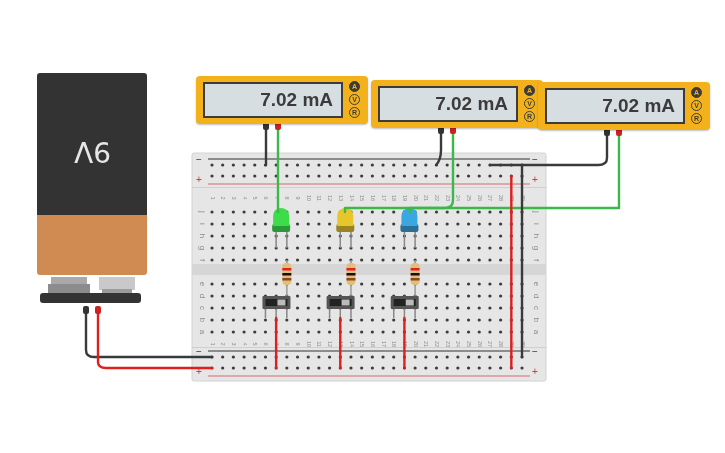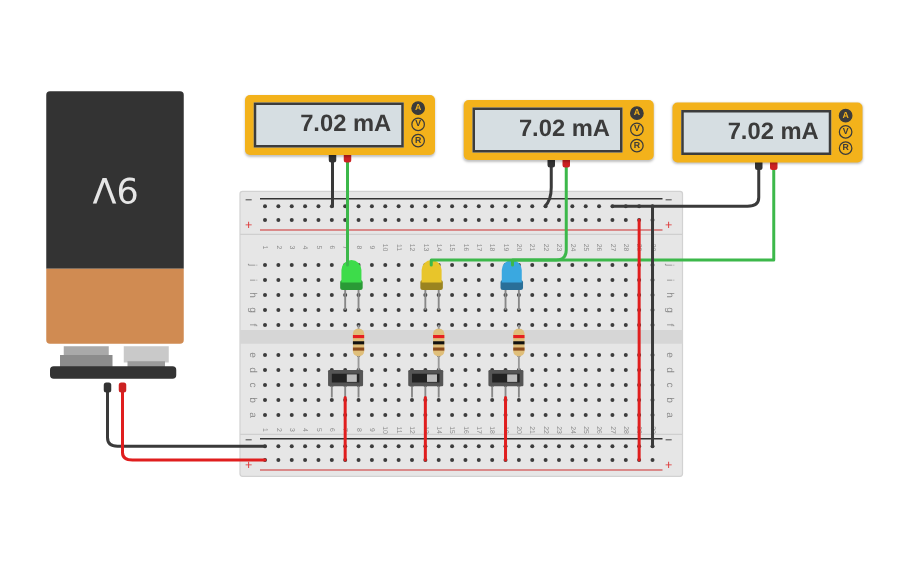--- a/index.html
+++ b/index.html
@@ -1,18 +1,18 @@
 <!DOCTYPE html>
 <html><head>
 <meta charset="utf-8">
 <style>
   html,body{margin:0;padding:0;background:#ffffff;}
   body{width:725px;height:453px;position:relative;overflow:hidden;font-family:"Liberation Sans",sans-serif;}
   #stage{position:absolute;left:0;top:0;width:725px;height:453px;}
-  .meter{position:absolute;background:#f3b21b;border-radius:4px;box-shadow:0 1px 2px rgba(0,0,0,.25);}
+  .meter{position:absolute;background:#f3b21b;border-radius:4px;box-shadow:0 1px 2px rgba(0,0,0,.25);padding-left:20px;}
   .meter .screen{position:absolute;left:7px;top:6px;right:25px;bottom:6px;background:#d6dee2;border:2px solid #3c3c3c;box-sizing:border-box;}
   .meter .reading{position:absolute;right:8px;top:50%;transform:translateY(-50%);font-size:19px;font-weight:bold;color:#3b3b3b;font-family:"Liberation Sans",sans-serif;white-space:nowrap;}
   .meter .modes{position:absolute;right:5px;top:5px;width:14px;}
   .meter .mode{width:11px;height:11px;border-radius:50%;border:1px solid #3b3b3b;box-sizing:border-box;font-size:7px;line-height:9px;text-align:center;color:#3b3b3b;margin-bottom:2px;font-weight:bold;}
   .meter .mode.active{background:#3b3b3b;color:#f3b21b;}
   .battery{position:absolute;left:37px;top:73px;width:110px;height:202px;}
   .battery .body-top{position:absolute;left:0;top:0;width:110px;height:142px;background:#333333;border-radius:3px 3px 0 0;}
   .battery .body-bot{position:absolute;left:0;top:142px;width:110px;height:60px;background:#d08b52;border-radius:0 0 3px 3px;}
   .battery .label{position:absolute;left:0;top:62px;width:110px;text-align:center;color:#e6e6e6;font-size:28px;font-family:"DejaVu Sans",sans-serif;}
   .battery .label span{display:inline-block;transform:rotate(180deg);}

